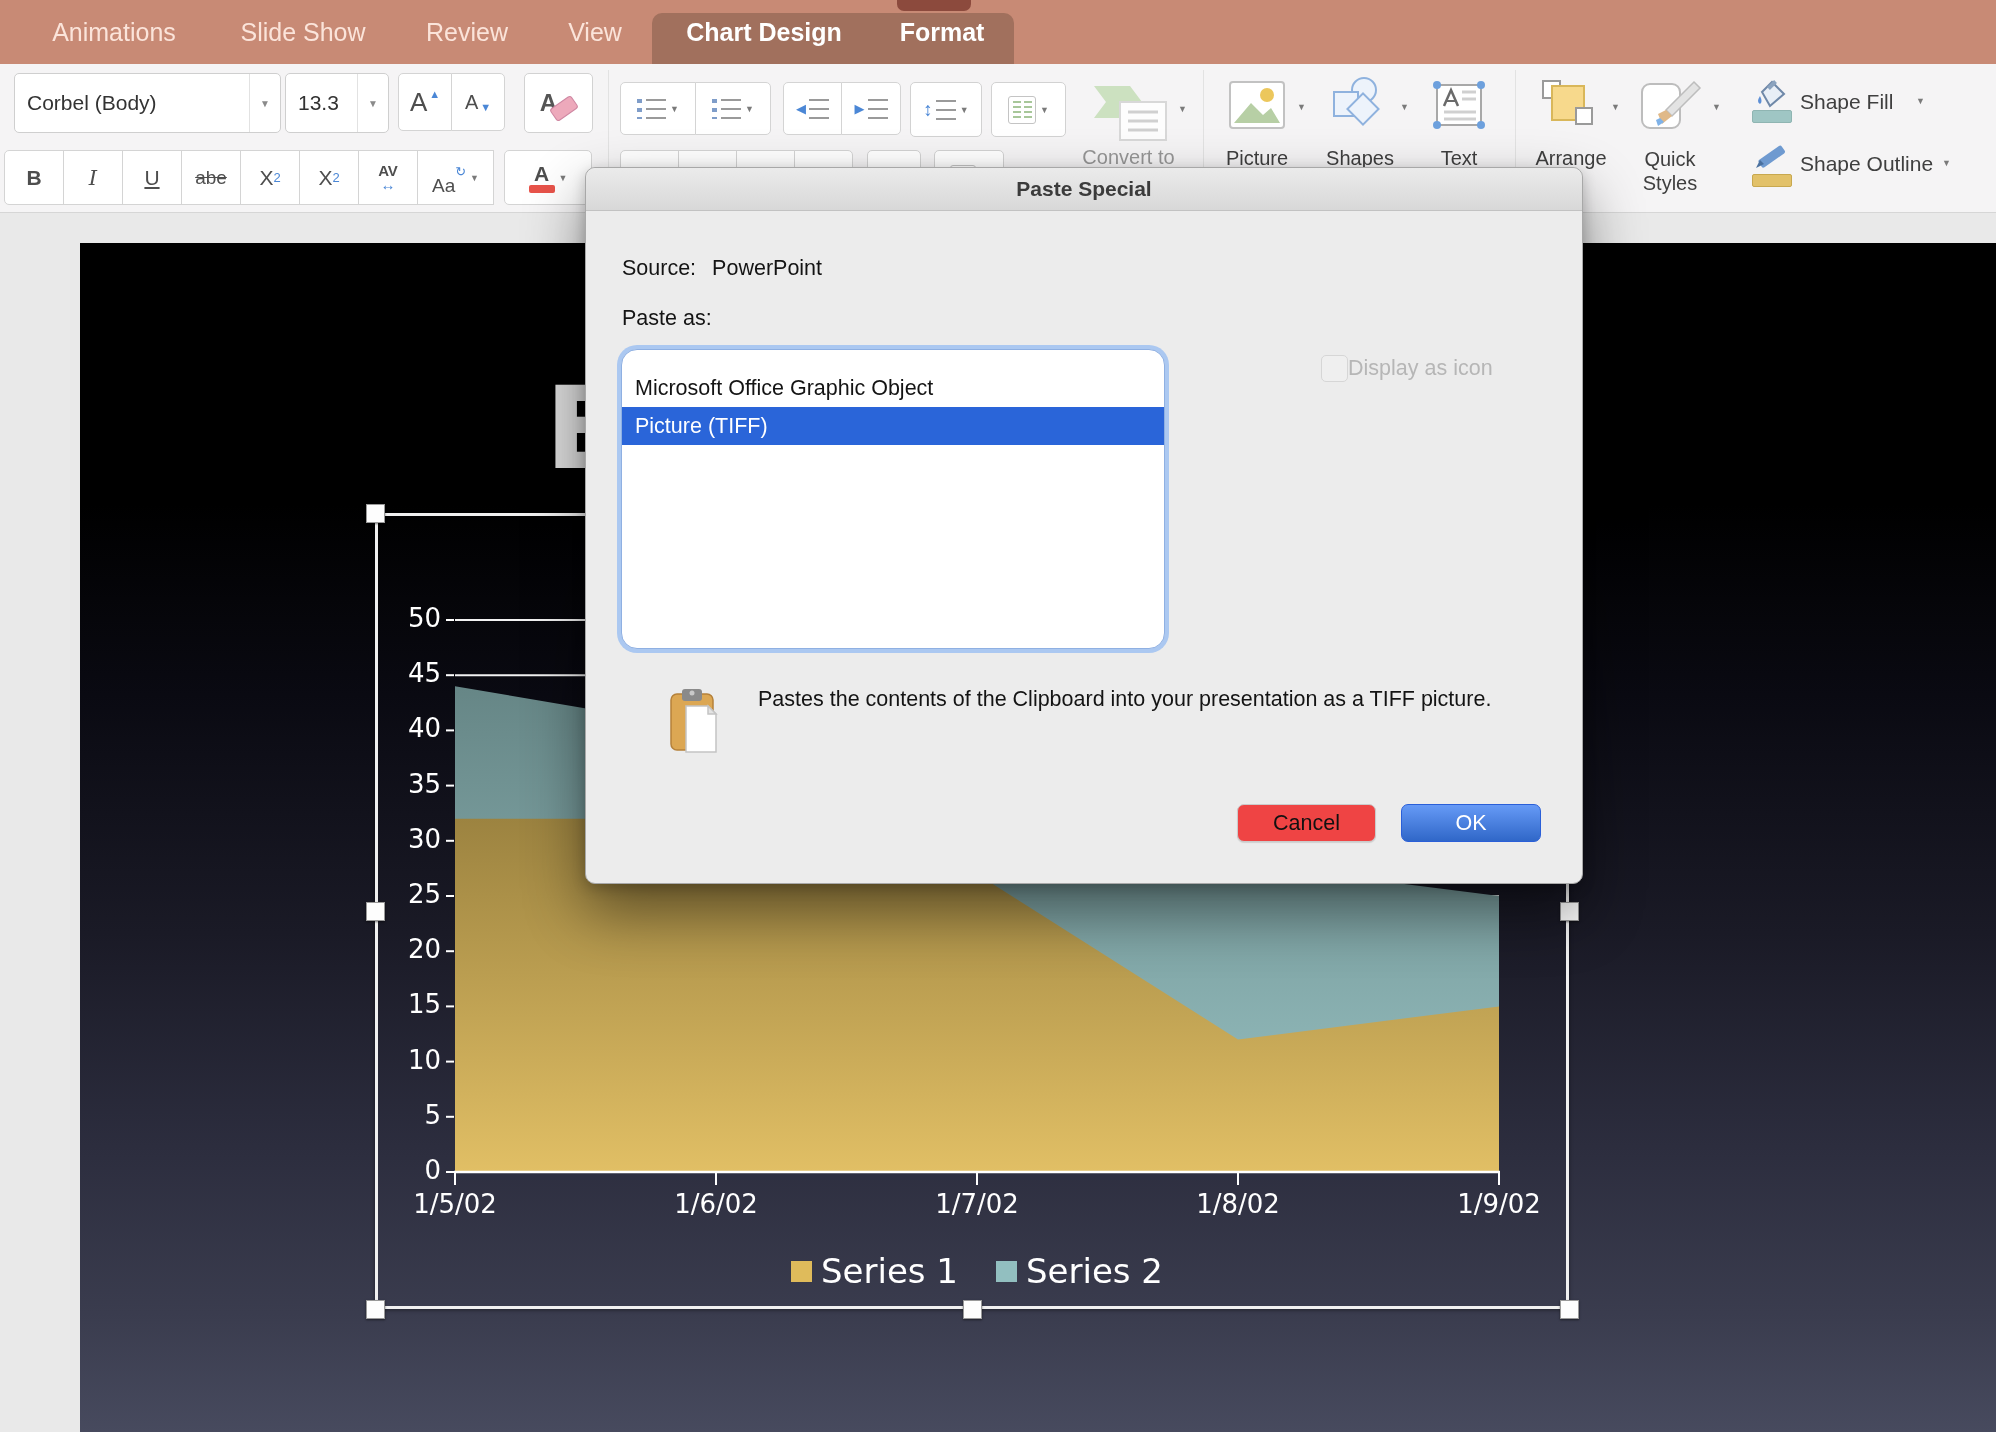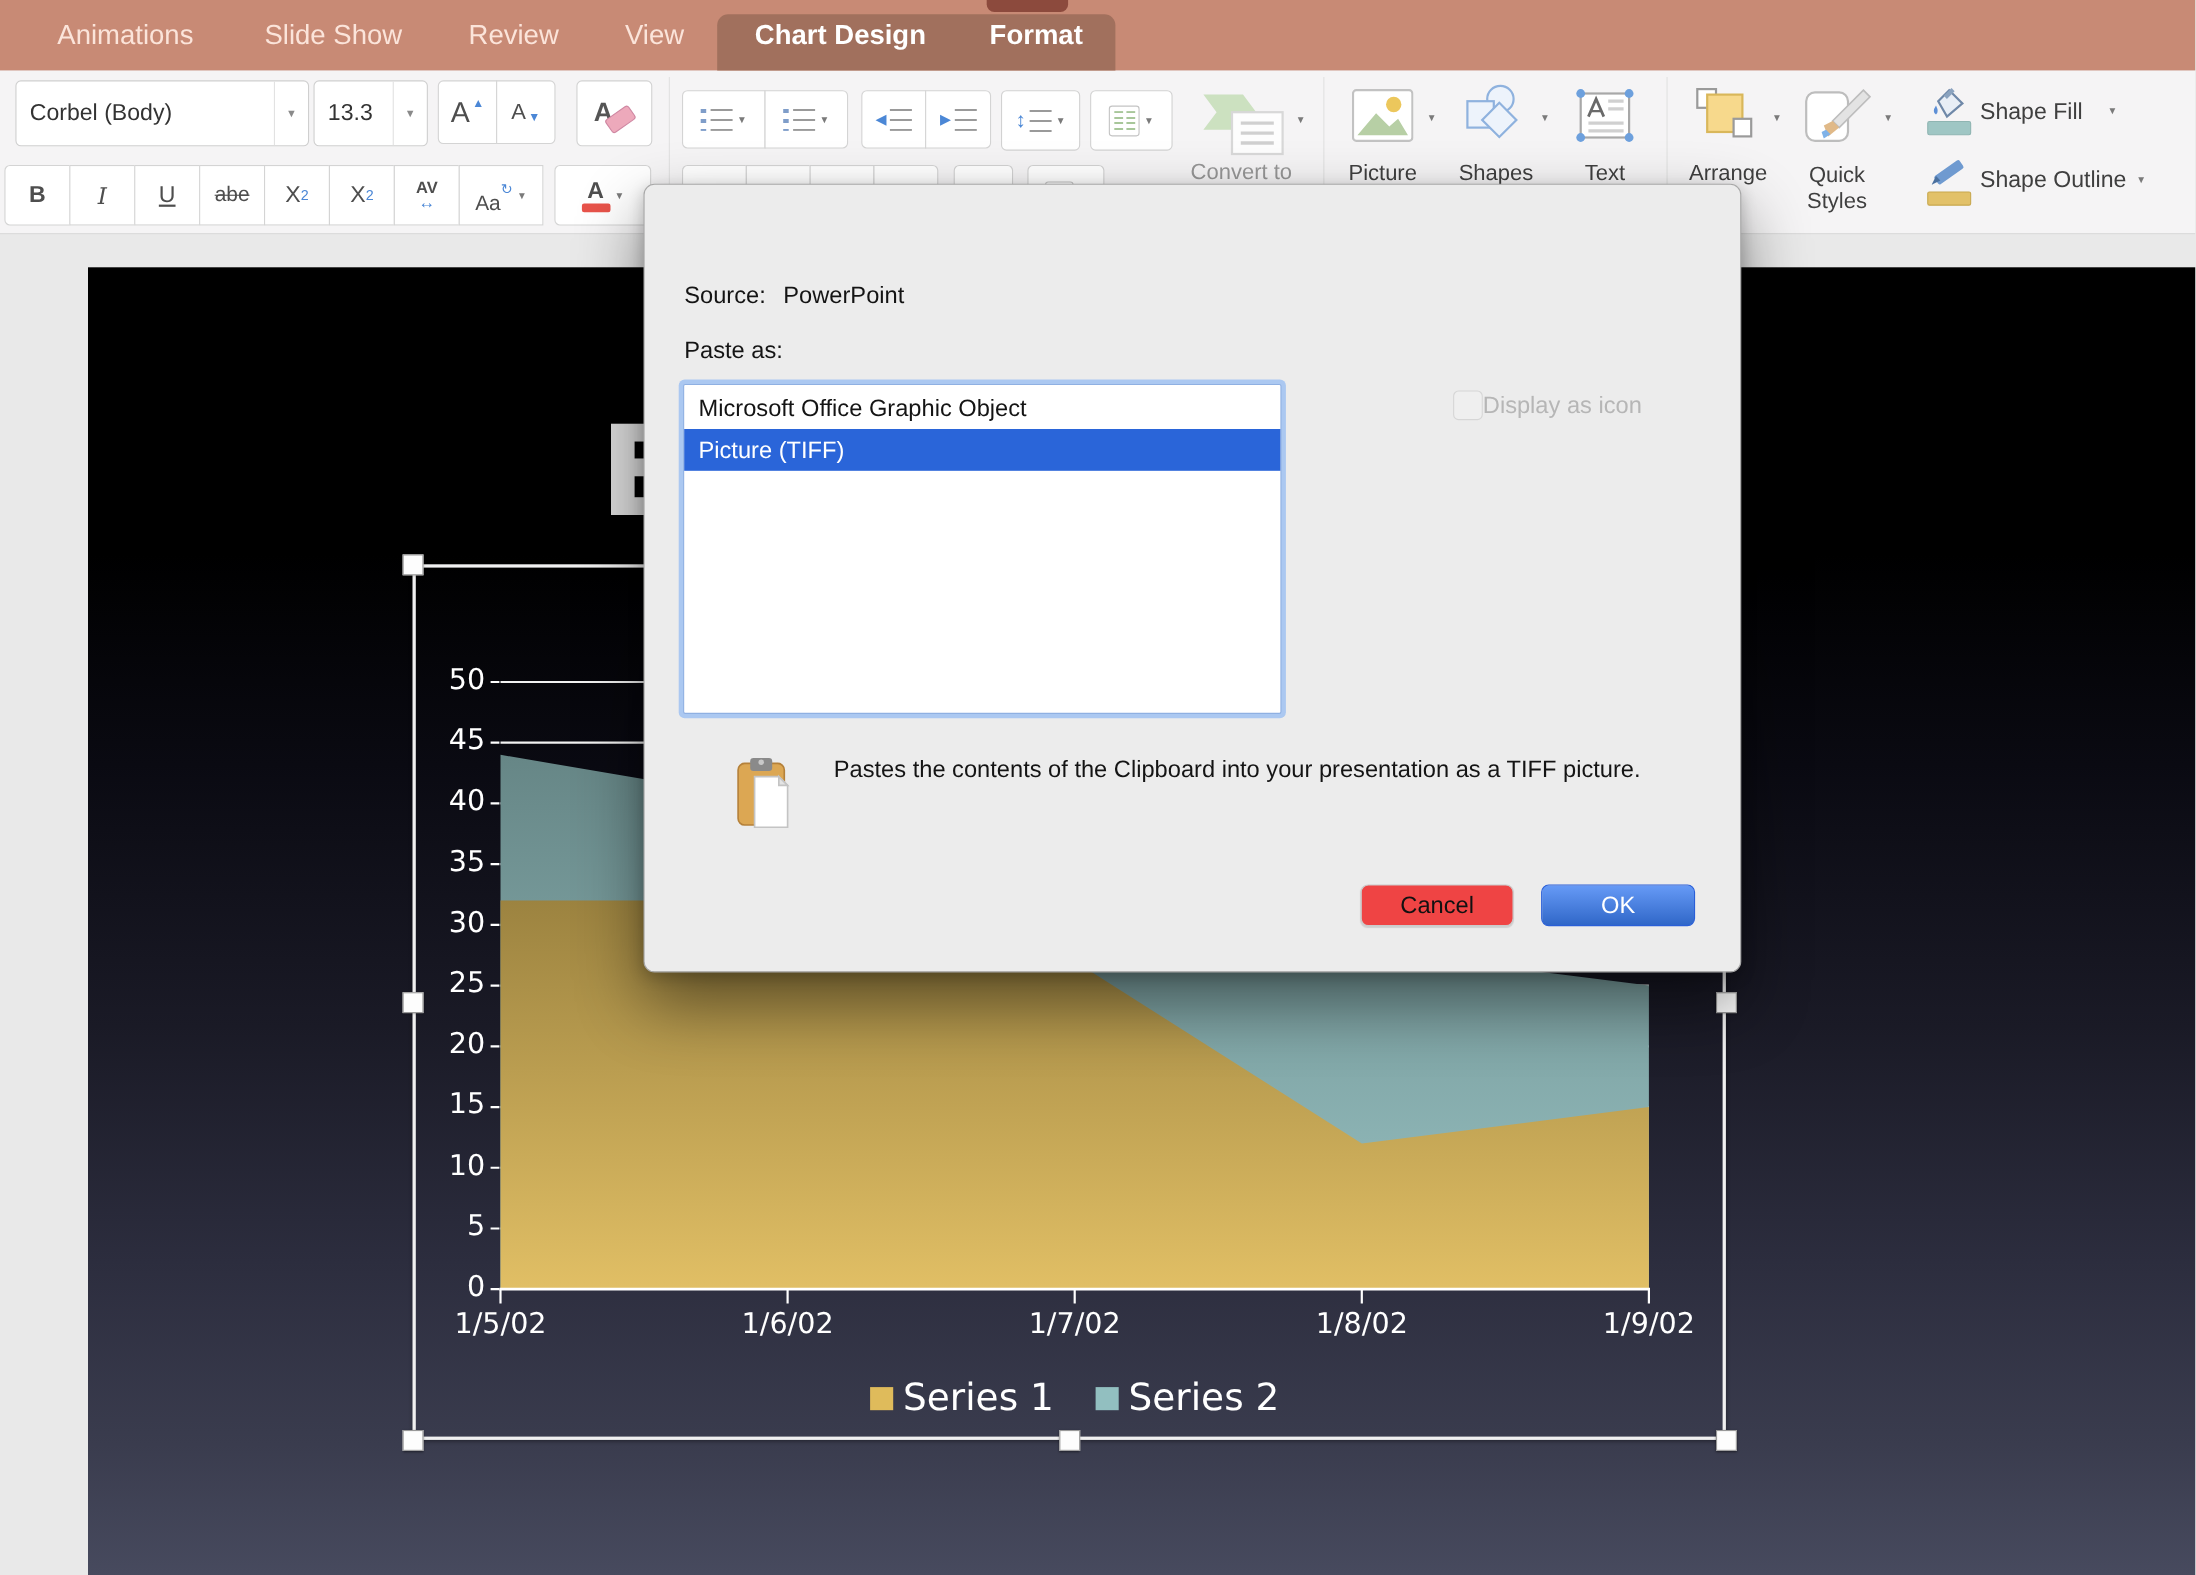--- a/index.html
+++ b/index.html
@@ -62,22 +62,22 @@
 
   
   .dialog{left:585px;top:167px;width:996px;height:715px;background:#ececec;
     border-radius:10px;border:1px solid #a8a8a8;z-index:50;
     box-shadow:0 28px 60px rgba(0,0,0,.45),0 4px 14px rgba(0,0,0,.2);}
   .dlg-titlebar{left:0;top:0;width:100%;height:42px;border-radius:10px 10px 0 0;
     background:linear-gradient(#ebebeb,#d8d8d8);border-bottom:1px solid #c2c2c2;
     display:flex;align-items:center;justify-content:center;}
   .dlg-title{font-size:21px;color:#3b3b3b;font-weight:bold;}
   .dlg-text{font-size:21.5px;color:#141414;}
-  .listbox{left:35px;top:181px;width:544px;height:300px;background:#fff;border-radius:2px;
-    border:1px solid #8fb0e2;box-shadow:0 0 0 4px #abc8f1;padding-top:2px;box-sizing:border-box;}
+  .listbox{left:35px;top:181px;width:544px;height:300px;background:#fff;border-radius:16px;
+    border:1px solid #8fb0e2;box-shadow:0 0 0 4px #abc8f1;padding-top:19px;box-sizing:border-box;}
   .opt{height:38px;line-height:38px;padding-left:13px;font-size:21.5px;color:#141414;cursor:pointer;}
   .opt.sel{color:#fff;}
   .chk{width:25px;height:25px;border-radius:5px;background:#efefef;border:1.5px solid #d6d6d6;}
   .chk-label{font-size:21.5px;color:#b6b6b6;}
   .desc{font-size:21.5px;line-height:35px;color:#141414;width:806px;}
   .btn{height:38px;border-radius:7px;font-size:21.5px;display:flex;align-items:center;
     justify-content:center;cursor:pointer;box-sizing:border-box;}
   .btn-cancel{background:#ef4444;border:1px solid #cbcbcb;color:#111;
     box-shadow:0 1px 1px rgba(0,0,0,.12);}
   .btn-ok{color:#fff;border:1px solid #2a5fd8;}
@@ -384,20 +384,23 @@
       <div class="abs handle" style="left: 963px; top: 504px;"></div>
       <div class="abs handle" style="left: 1560px; top: 504px;"></div>
       <div class="abs handle" style="left: 366px; top: 902px;"></div>
       <div class="abs handle" style="left: 1560px; top: 902px;"></div>
       <div class="abs handle" style="left: 366px; top: 1300px;"></div>
       <div class="abs handle" style="left: 963px; top: 1300px;"></div>
       <div class="abs handle" style="left: 1560px; top: 1300px;"></div>
     </div>
 
   <div class="abs dialog">
+    <div class="abs dlg-titlebar">
+      <span class="dlg-title">Paste Special</span>
+    </div>
 
     <div class="abs" style="left:36px;top:88px;display:flex;gap:16px;">
       <span class="dlg-text">Source:</span>
       <span class="dlg-text">PowerPoint</span>
     </div>
 
     <div class="abs dlg-text" style="left:36px;top:138px;">Paste as:</div>
 
     <div class="abs listbox" id="paste-options">
         <div class="opt">Microsoft Office Graphic Object</div>

